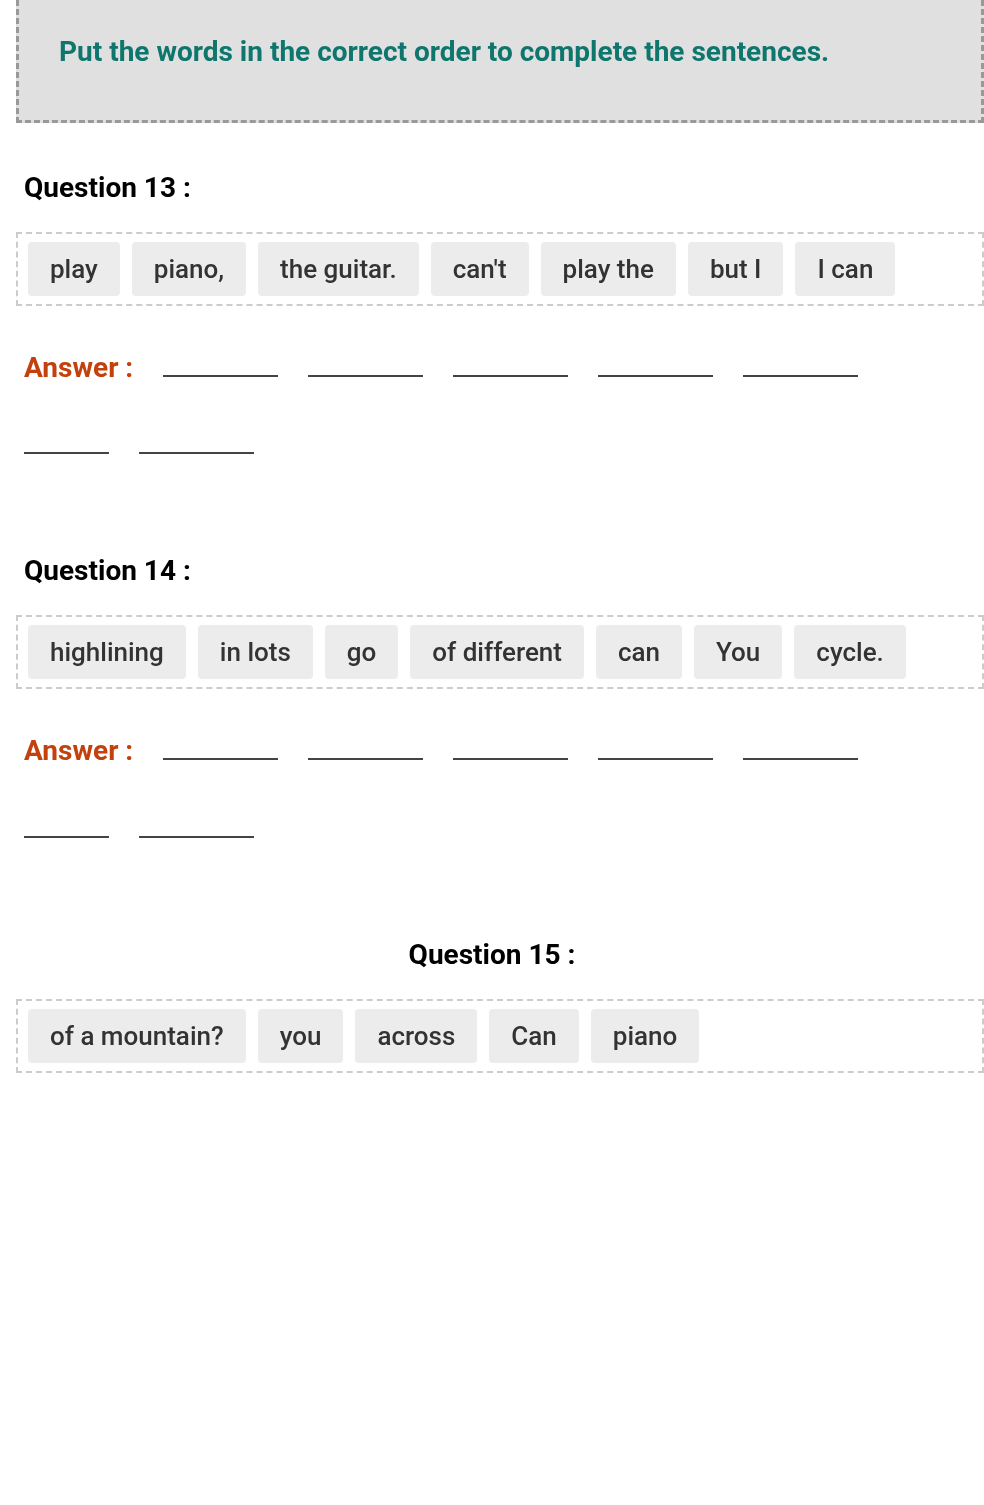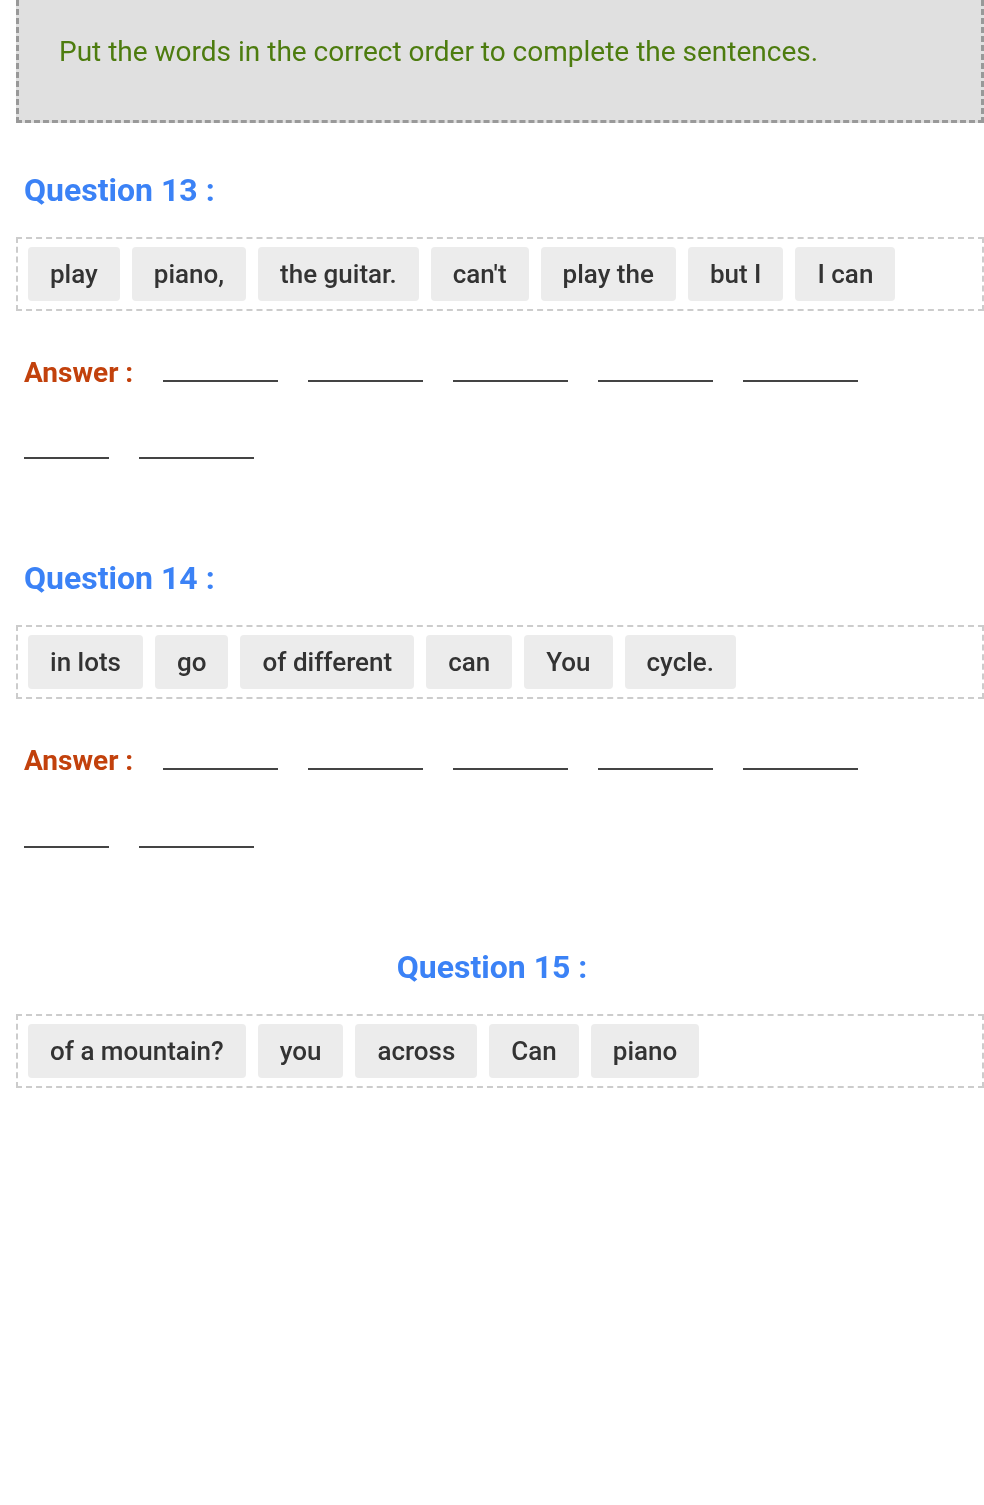--- a/index.html
+++ b/index.html
@@ -18,35 +18,35 @@
       background: #e0e0e0;
       border: 3px dashed #999;
       border-top: none;
       padding: 28px 40px 44px 40px;
       margin-bottom: 48px;
       margin-left: -8px;
       margin-right: -24px;
     }
     .instruction-text {
       font-size: 28px;
-      font-weight: 400;
+      font-weight: 700;
       line-height: 1.7;
-      color: #4d7c0f;
+      color: #0f766e;
     }
     .question-block {
       margin-bottom: 100px;
     }
     .question-block:last-child {
       margin-bottom: 0;
       text-align: center;
     }
     .question-title {
-      font-size: 32px;
+      font-size: 28px;
       font-weight: 700;
-      color: #3b82f6;
+      color: #000000;
       margin-bottom: 28px;
     }
     .word-bank {
       border: 2px dashed #ccc;
       padding: 8px 10px 8px 10px;
       display: flex;
       flex-wrap: wrap;
       gap: 12px;
       margin-bottom: 28px;
       margin-left: -8px;
@@ -114,20 +114,21 @@
     <span class="answer-blank"></span>
     <span class="answer-blank"></span>
     <span class="answer-blank-short"></span>
     <span class="answer-blank"></span>
   </div>
 </div>
 
 <div class="question-block">
   <h2 class="question-title">Question 14 :</h2>
   <div class="word-bank">
+    <span class="word-chip">highlining</span>
     <span class="word-chip">in lots</span>
     <span class="word-chip">go</span>
     <span class="word-chip">of different</span>
     <span class="word-chip">can</span>
     <span class="word-chip">You</span>
     <span class="word-chip">cycle.</span>
   </div>
   <div class="answer-row">
     <span class="answer-label">Answer :</span>
     <span class="answer-blank"></span>

